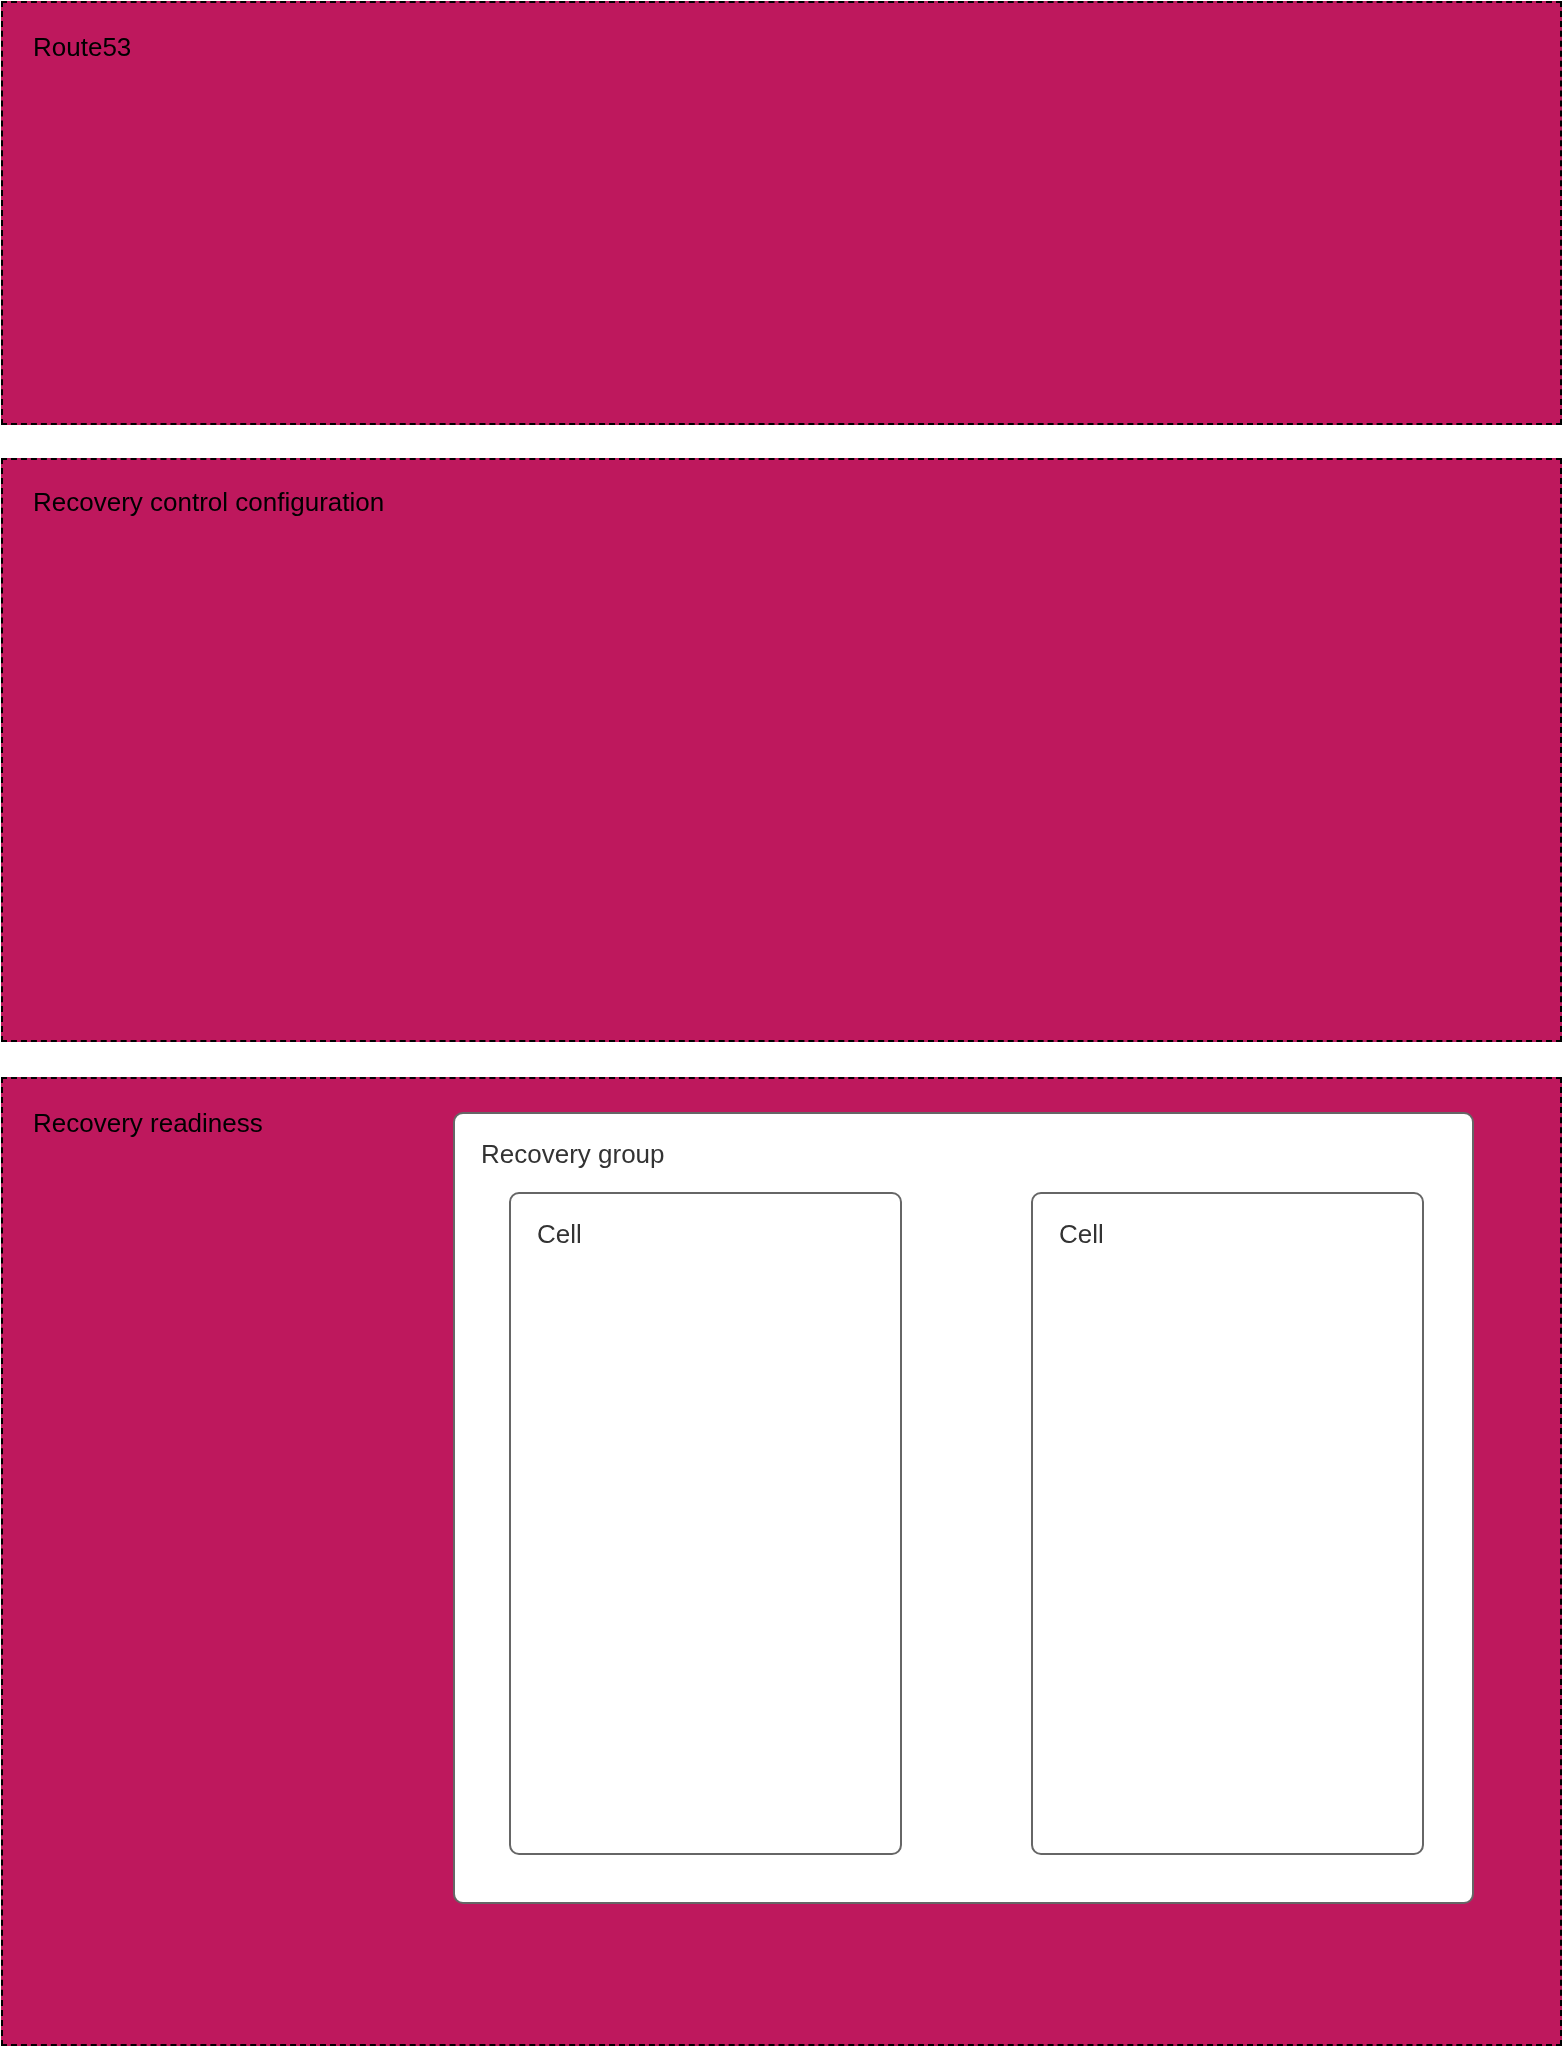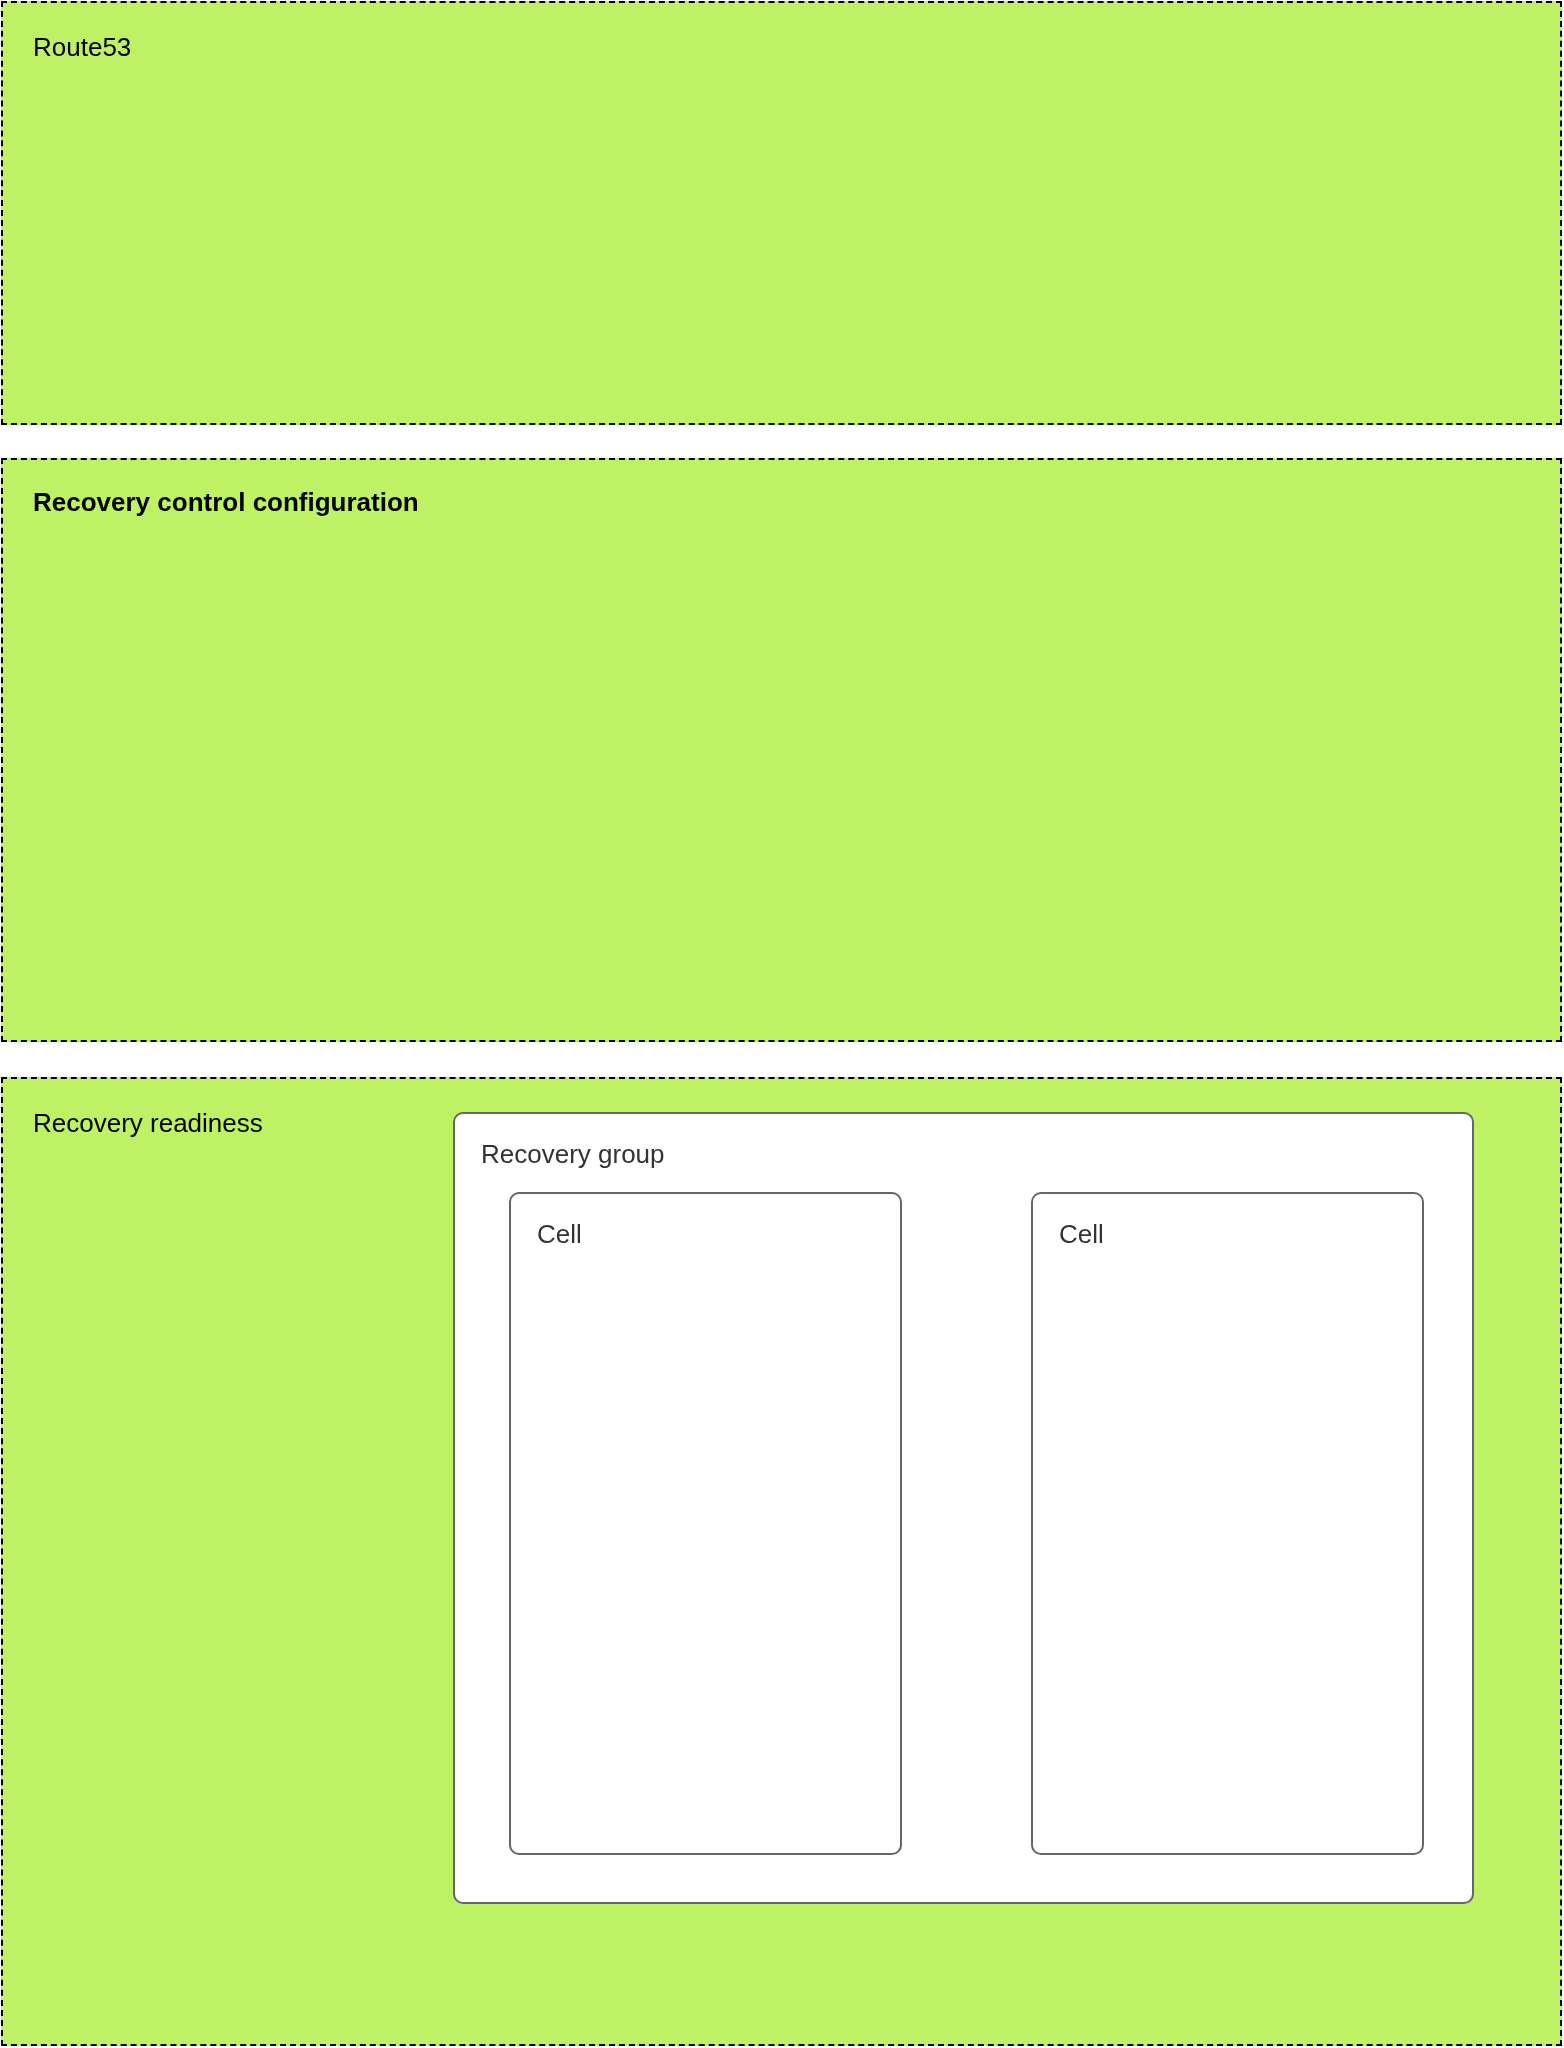--- a/index.html
+++ b/index.html
@@ -11,21 +11,21 @@
       width: 1564px;
       height: 2048px;
       position: relative;
       overflow: hidden;
       font-family: "Liberation Sans", sans-serif;
     }
     .zone {
       position: absolute;
       box-sizing: border-box;
       border: 2px dashed #000000;
-      background: #bef264;
+      background: #be185d;
     }
     .zone-label {
       position: absolute;
       left: 30px;
       font-size: 26px;
       line-height: 30px;
       color: #000000;
       white-space: nowrap;
     }
     .group {
@@ -44,21 +44,21 @@
     }
   </style>
 </head>
 <body>
 
 <div class="zone" style="left:1px; top:1px; width:1561px; height:424px;">
   <span class="zone-label" style="top:29px;">Route53</span>
 </div>
 
 <div class="zone" style="left:1px; top:458px; width:1561px; height:584px;">
-  <span class="zone-label" style="top:27px;font-weight:bold;">Recovery control configuration</span>
+  <span class="zone-label" style="top:27px;">Recovery control configuration</span>
 </div>
 
 <div class="zone" style="left:1px; top:1077px; width:1561px; height:969px;">
   <span class="zone-label" style="top:29px;text-align:center;">Recovery readiness</span>
 </div>
 
 <div class="group" style="left:453px; top:1112px; width:1021px; height:792px;">
   <span class="group-label" style="left:26px; top:27px;">Recovery group</span>
 </div>
 

